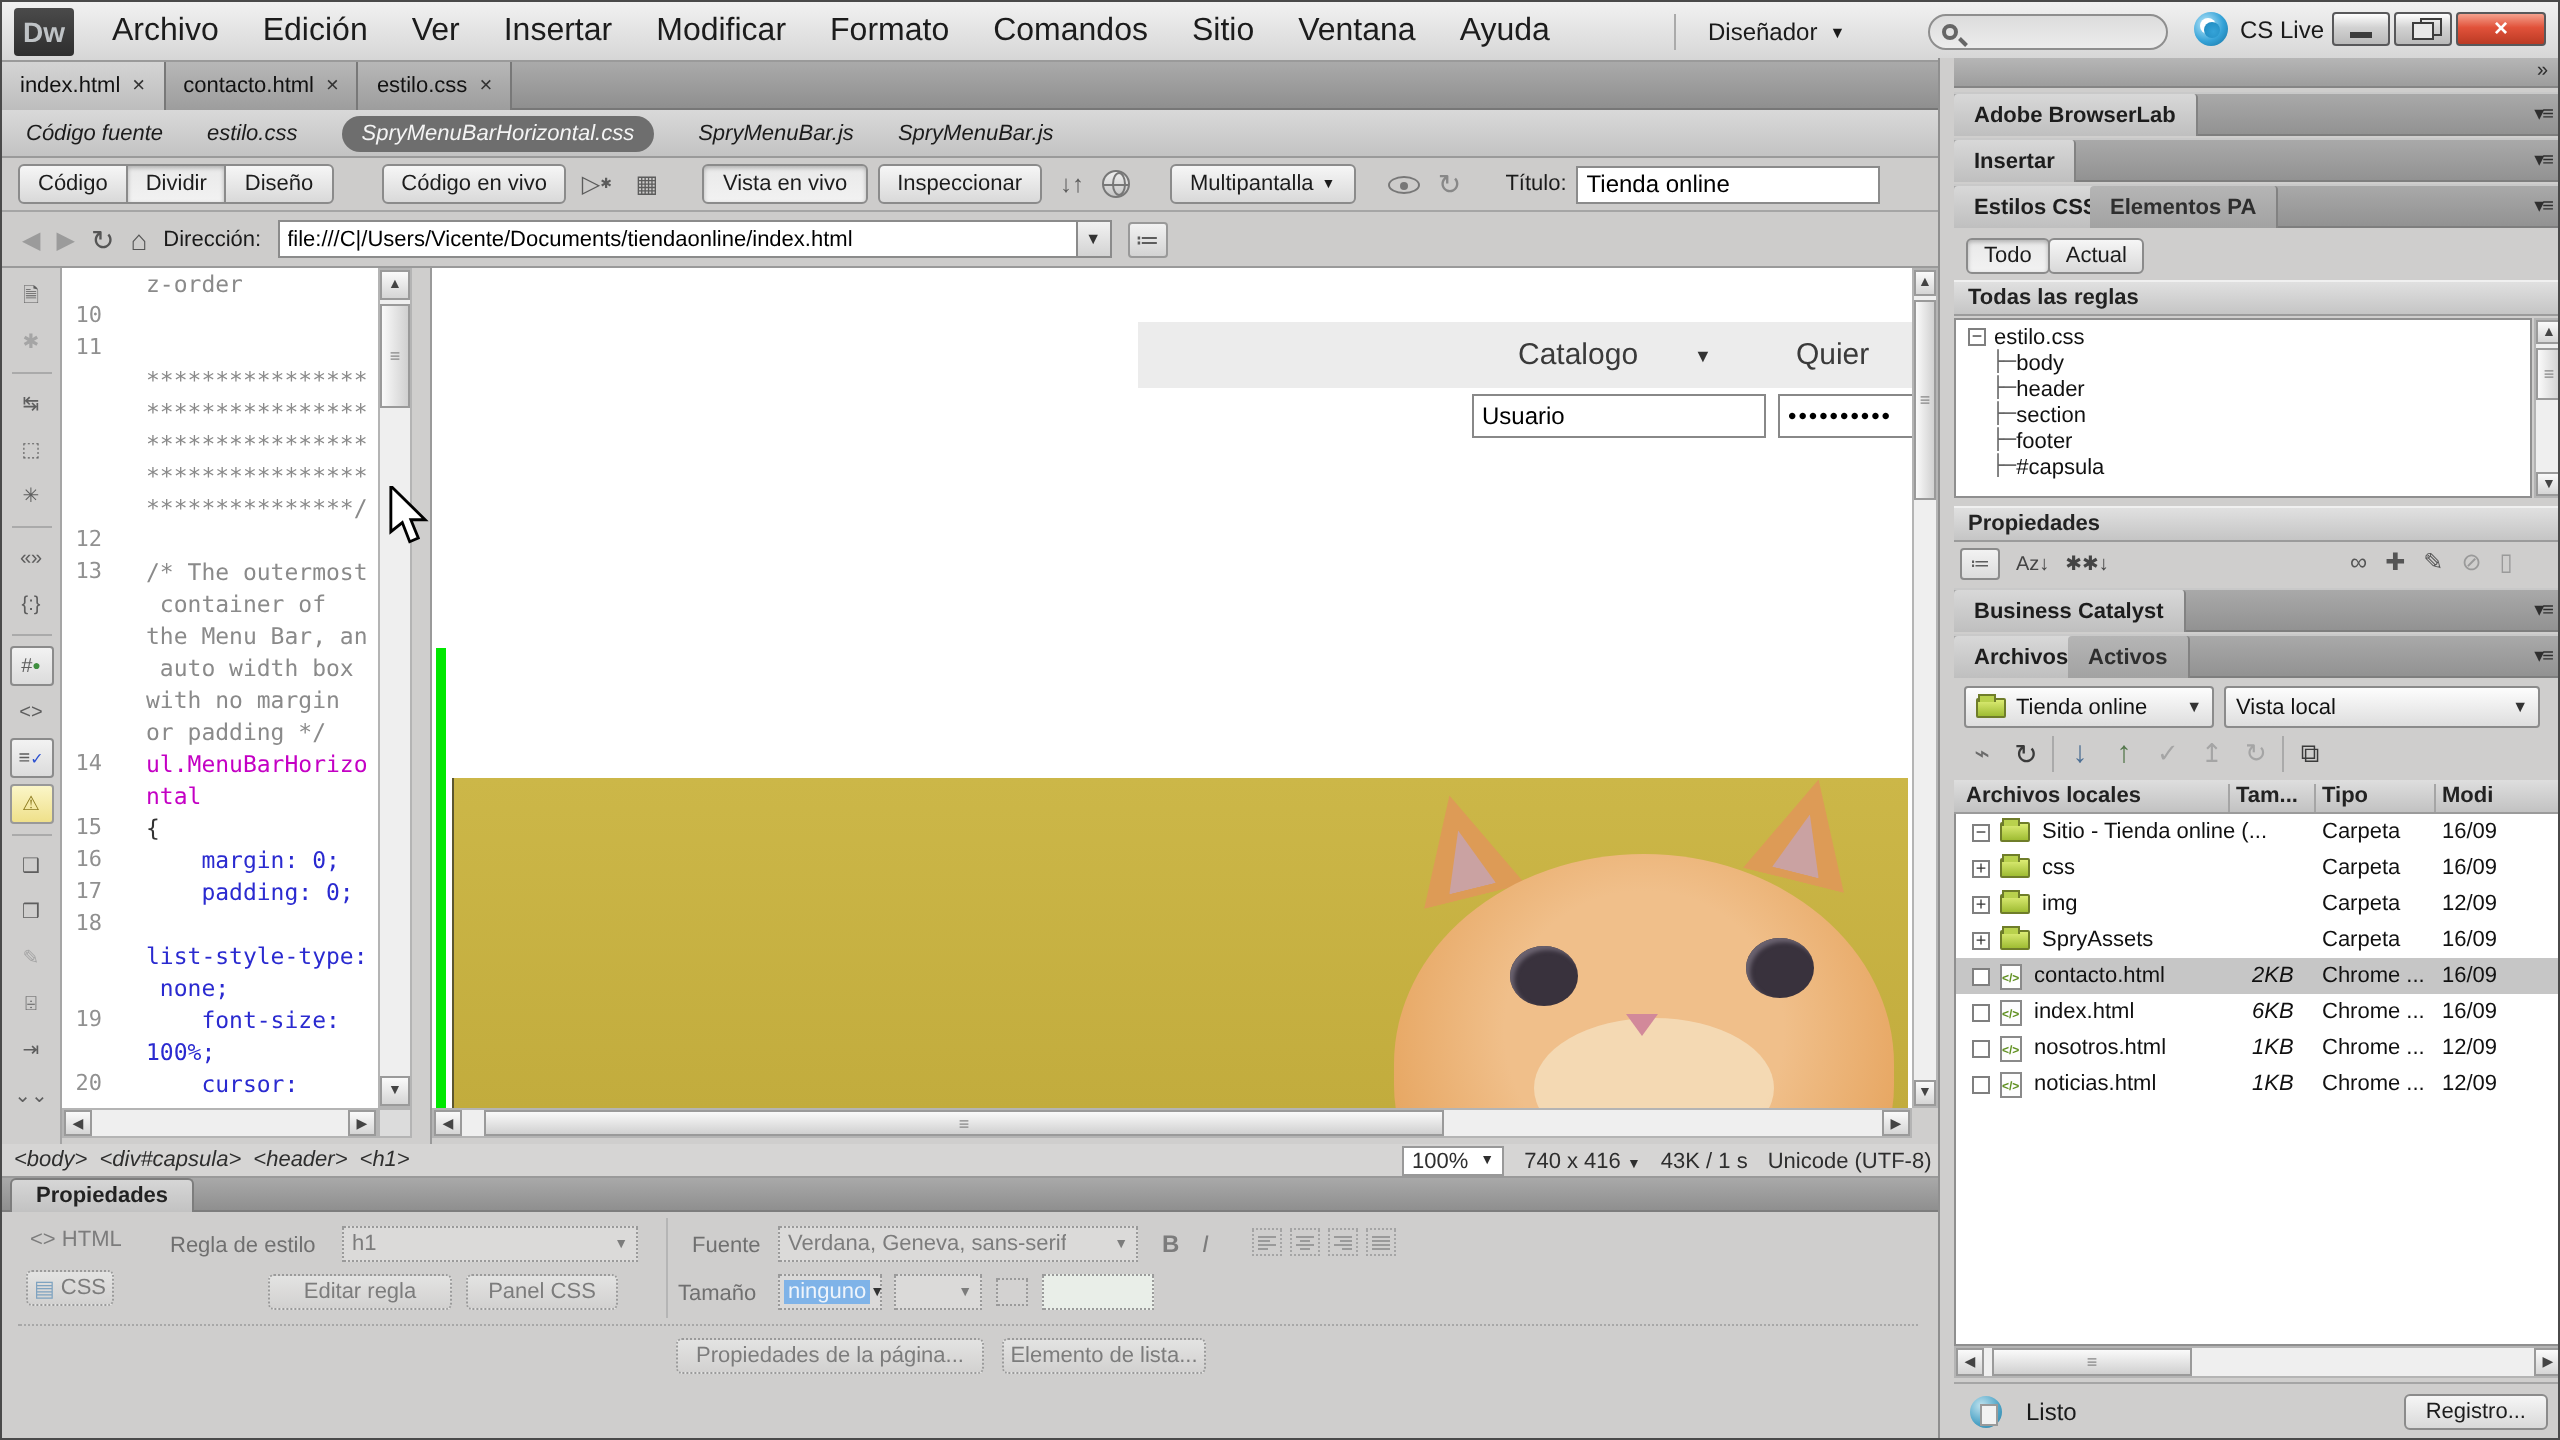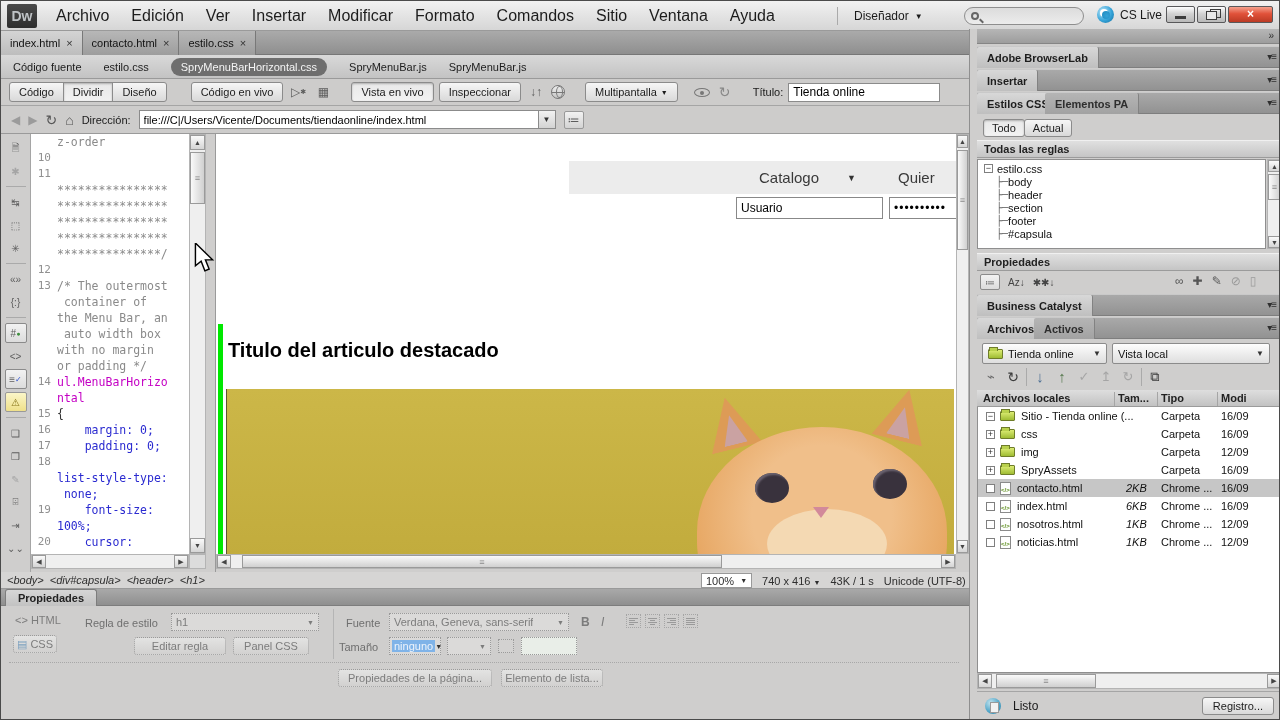--- a/index.html
+++ b/index.html
@@ -49,21 +49,21 @@
   .doctab { height:24px; display:flex; align-items:center; gap:6px; padding:0 9px; font-size:11px;
     background:linear-gradient(#b7b7b7,#9d9d9d); border-right:1px solid #787878; color:#111; }
   .doctab.active { background:linear-gradient(#d4d4d4,#bdbdbd); font-weight:normal; }
   .tabclose { color:#333; font-size:11px; }
   #docpath { position:absolute; right:36px; top:34px; font-size:11px; color:#efefef; text-shadow:0 1px 1px #555; }
   .cascade-icon { position:absolute; right:12px; top:36px; width:11px; height:9px; border:1px solid #eee; background:transparent; }
   .cascade-icon::after { content:""; position:absolute; left:2px; top:2px; width:10px; height:8px; border:1px solid #eee; background:#9d9d9d; }
 
   
   #relatedbar { left:0; top:54px; width:1280px; height:24px; background:linear-gradient(#d9d9d9,#c3c3c3);
-    border-bottom:1px solid #9a9a9a; display:flex; align-items:center; padding-left:12px; gap:22px; }
+    border-bottom:1px solid #9a9a9a; display:flex; align-items:center; padding-left:12px; gap:22px;font-style:italic; }
   .relitem { font-size:11px; color:#1c1c1c; }
   .relitem.pill { background:#6e6e6e; color:#f4f4f4; padding:3px 10px; border-radius:10px; }
   .funnel { position:absolute; right:10px; top:60px; width:14px; height:13px; background:#4e4e4e;
     clip-path:polygon(0 0,100% 0,60% 45%,60% 100%,42% 100%,42% 45%); }
 
   
   #doctoolbar { left:0; top:78px; width:975px; height:27px; background:#cdcccb; border-bottom:1px solid #a5a5a5;
     display:flex; align-items:center; padding-left:8px; gap:5px; }
   .btn3d { font-size:11px; color:#1c1c1c; background:linear-gradient(#f6f6f6,#d9d9d9);
     border:1px solid #8b8b8b; border-radius:3px; padding:3px 9px; display:inline-flex; align-items:center; gap:4px; }
@@ -99,21 +99,21 @@
     border-radius:2px; }
   .cicon.on { border:1px solid #8b8b8b; background:linear-gradient(#f2f2f2,#dcdcdc); }
   .cicon.warn { color:#8c7a1e; background:linear-gradient(#fbf6c8,#efe08a); border:1px solid #999; }
   .cdiv { width:20px; height:1px; background:#aaa; margin:2px 0; }
 
   
   #codepane { left:30px; top:133px; width:158px; height:420px; background:#fff; overflow:hidden;
     font-family:"DejaVu Sans Mono", monospace; }
   .crow { height:16px; display:flex; white-space:pre; }
   .lnum { width:26px; min-width:26px; text-align:right; padding-right:6px; color:#909090; font-size:11px; line-height:16px; }
-  .ctext { font-size:11.5px; line-height:16px; color:#333; }
+  .ctext { font-size:11.5px; line-height:16px; color:#333;margin-left:16px; }
   .ctext.cmt { color:#8a8a8a; } .ctext.sel { color:#c400c4; } .ctext.prop { color:#2a2ad0; } .ctext.plain { color:#333; }
 
   
   .sbv { background:#efefef; border:1px solid #b4b4b4; }
   .sbbtn { background:linear-gradient(#fafafa,#d5d5d5); border:1px solid #9a9a9a; color:#444;
     display:flex; align-items:center; justify-content:center; font-size:7px; }
   .sbthumb { background:linear-gradient(90deg,#fafafa,#d0d0d0); border:1px solid #9a9a9a; position:relative; }
   .sbthumb.h { background:linear-gradient(#fafafa,#d0d0d0); }
   .sbthumb::after { content:"≡"; position:absolute; left:50%; top:50%; transform:translate(-50%,-52%); color:#8a8a8a; font-size:9px; }
 
@@ -499,21 +499,20 @@
 
   <div id="designpane" class="abs">
     <div id="navmenu">
       <span class="navitem" style="margin-left:190px;">Catalogo</span>
       <span style="font-size:9px;color:#333;margin-left:28px;">▼</span>
       <span class="navitem" style="margin-left:42px;">Quier</span>
     </div>
     <input id="login-user" class="abs" readonly="" value="Usuario" style="">
     <input id="login-pass" class="abs" readonly="" value="••••••••••" style="">
     <div id="greenstrip"></div>
-    <div id="art-heading">Titulo del articulo destacado</div>
     <div id="catimg">
 
       <div class="cat-ear" style="left:478px;top:8px;transform:rotate(-14deg);">
           <span class="inner"></span>
         </div>
       <div class="cat-ear" style="left:650px;top:0px;transform:rotate(14deg);">
           <span class="inner"></span>
         </div>
       <div class="cat-head"></div>
       <div class="cat-muzzle"></div>

